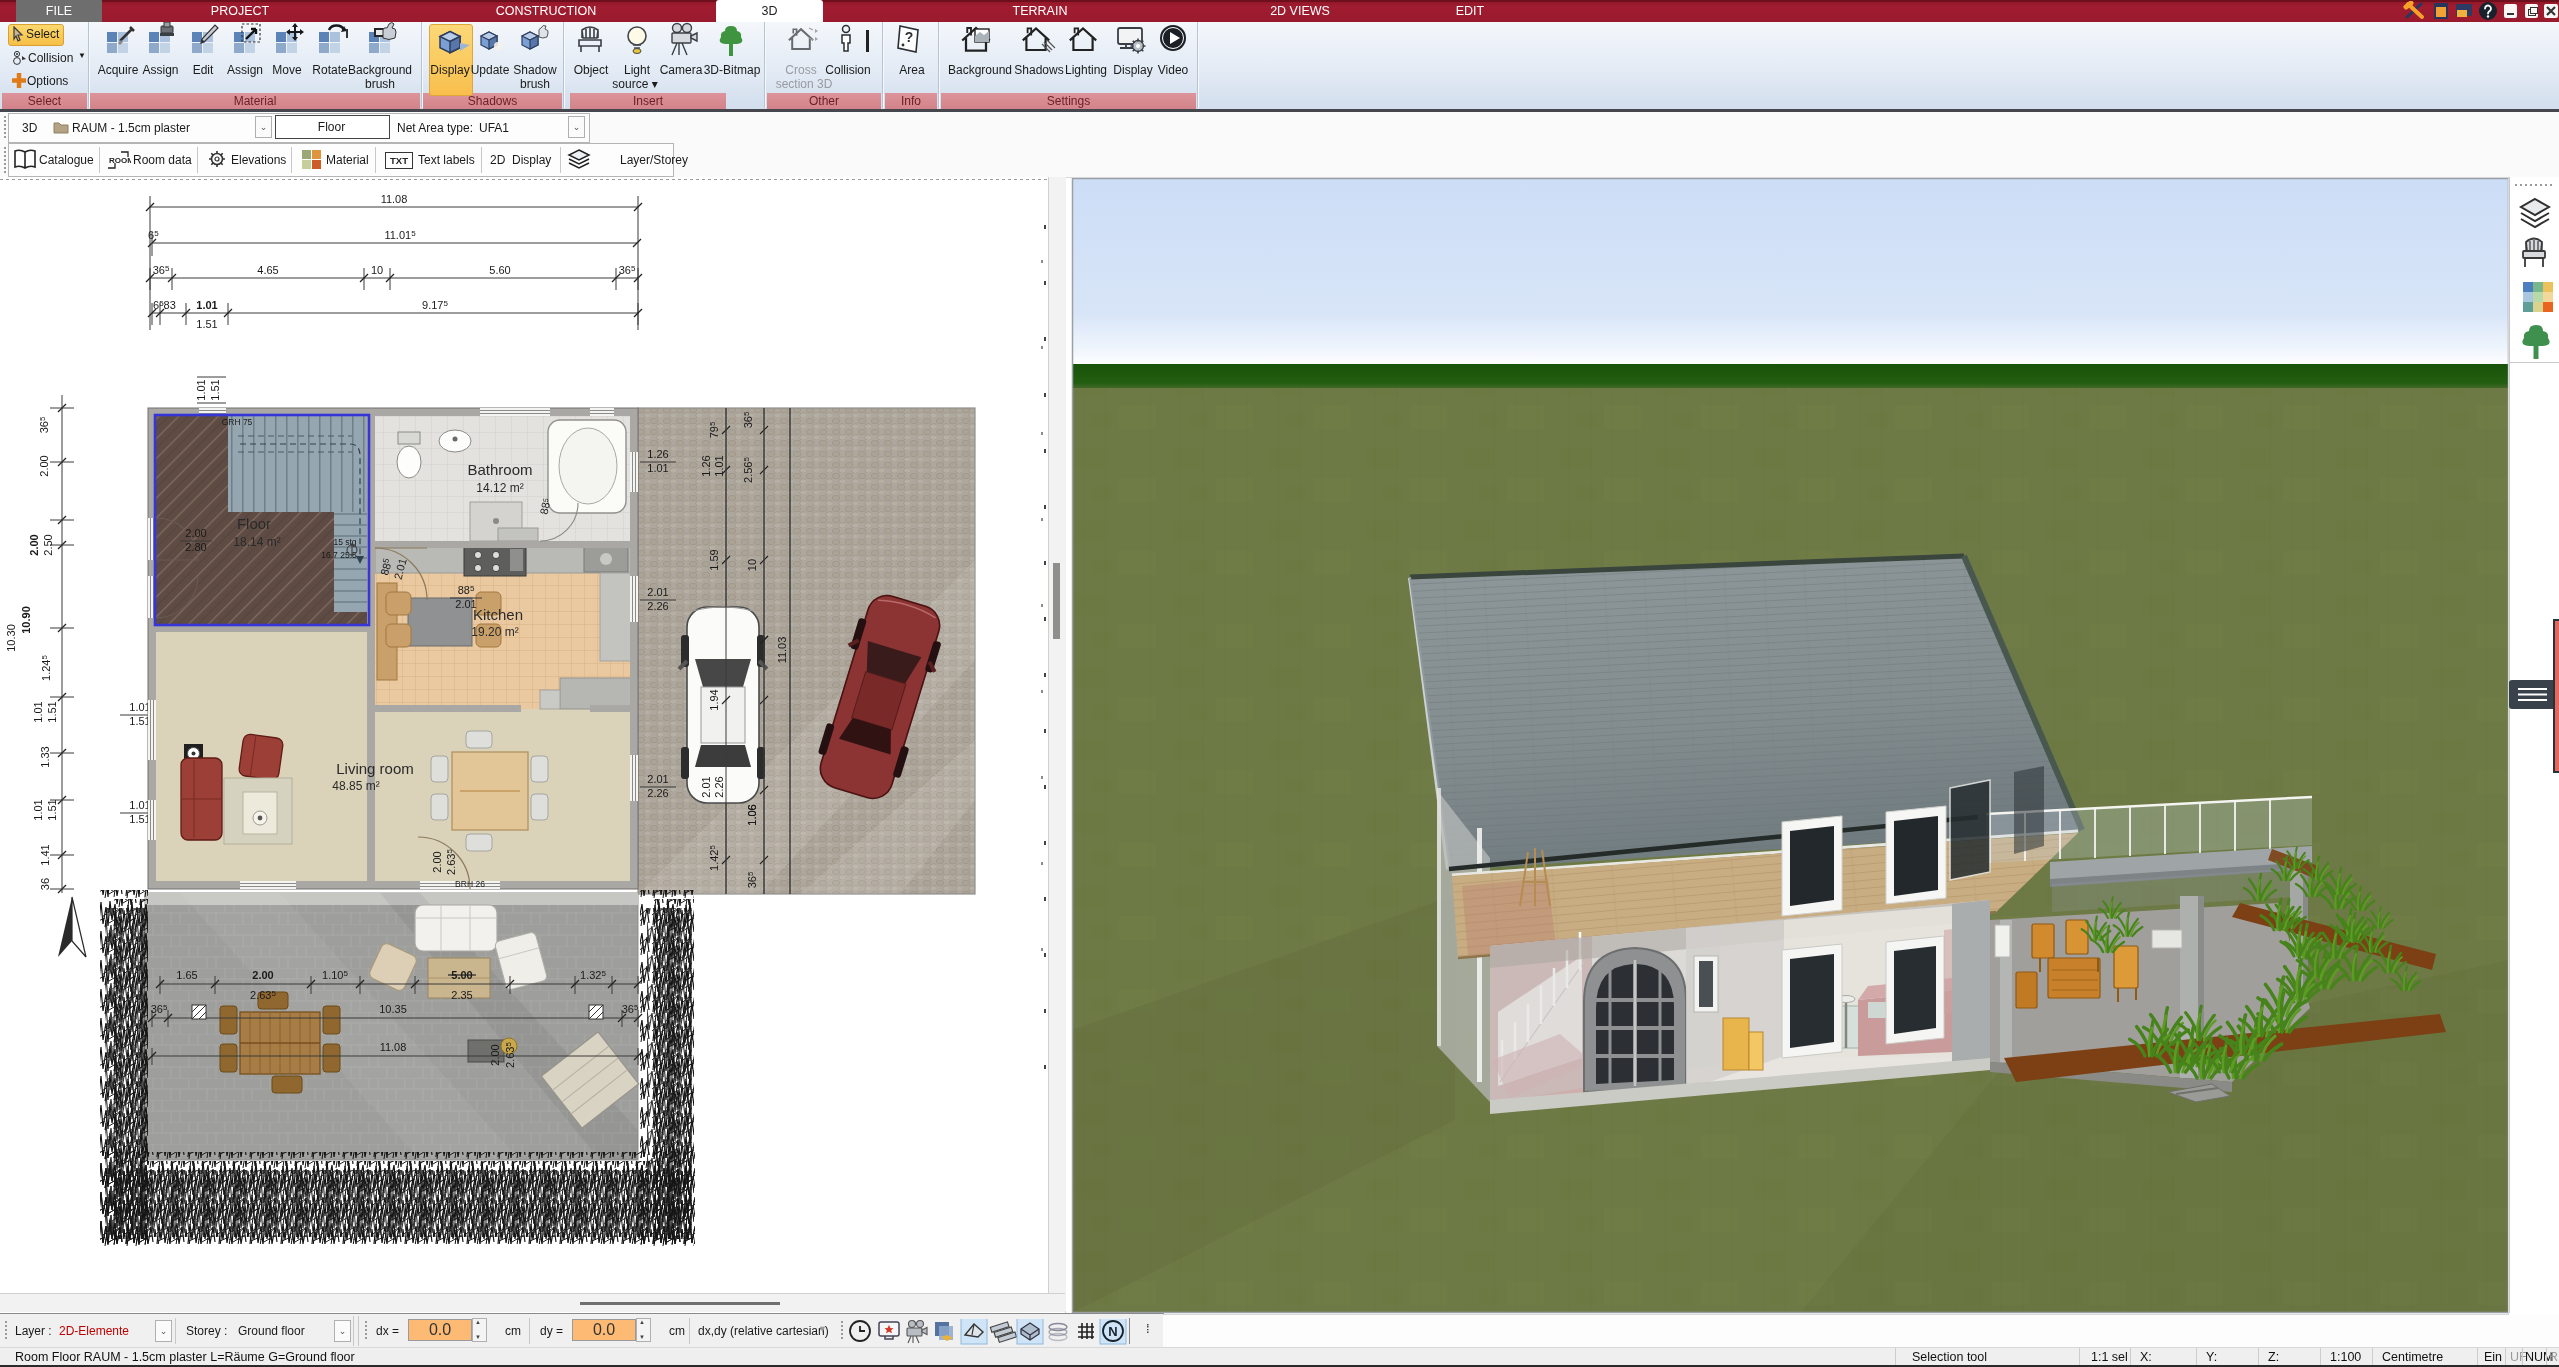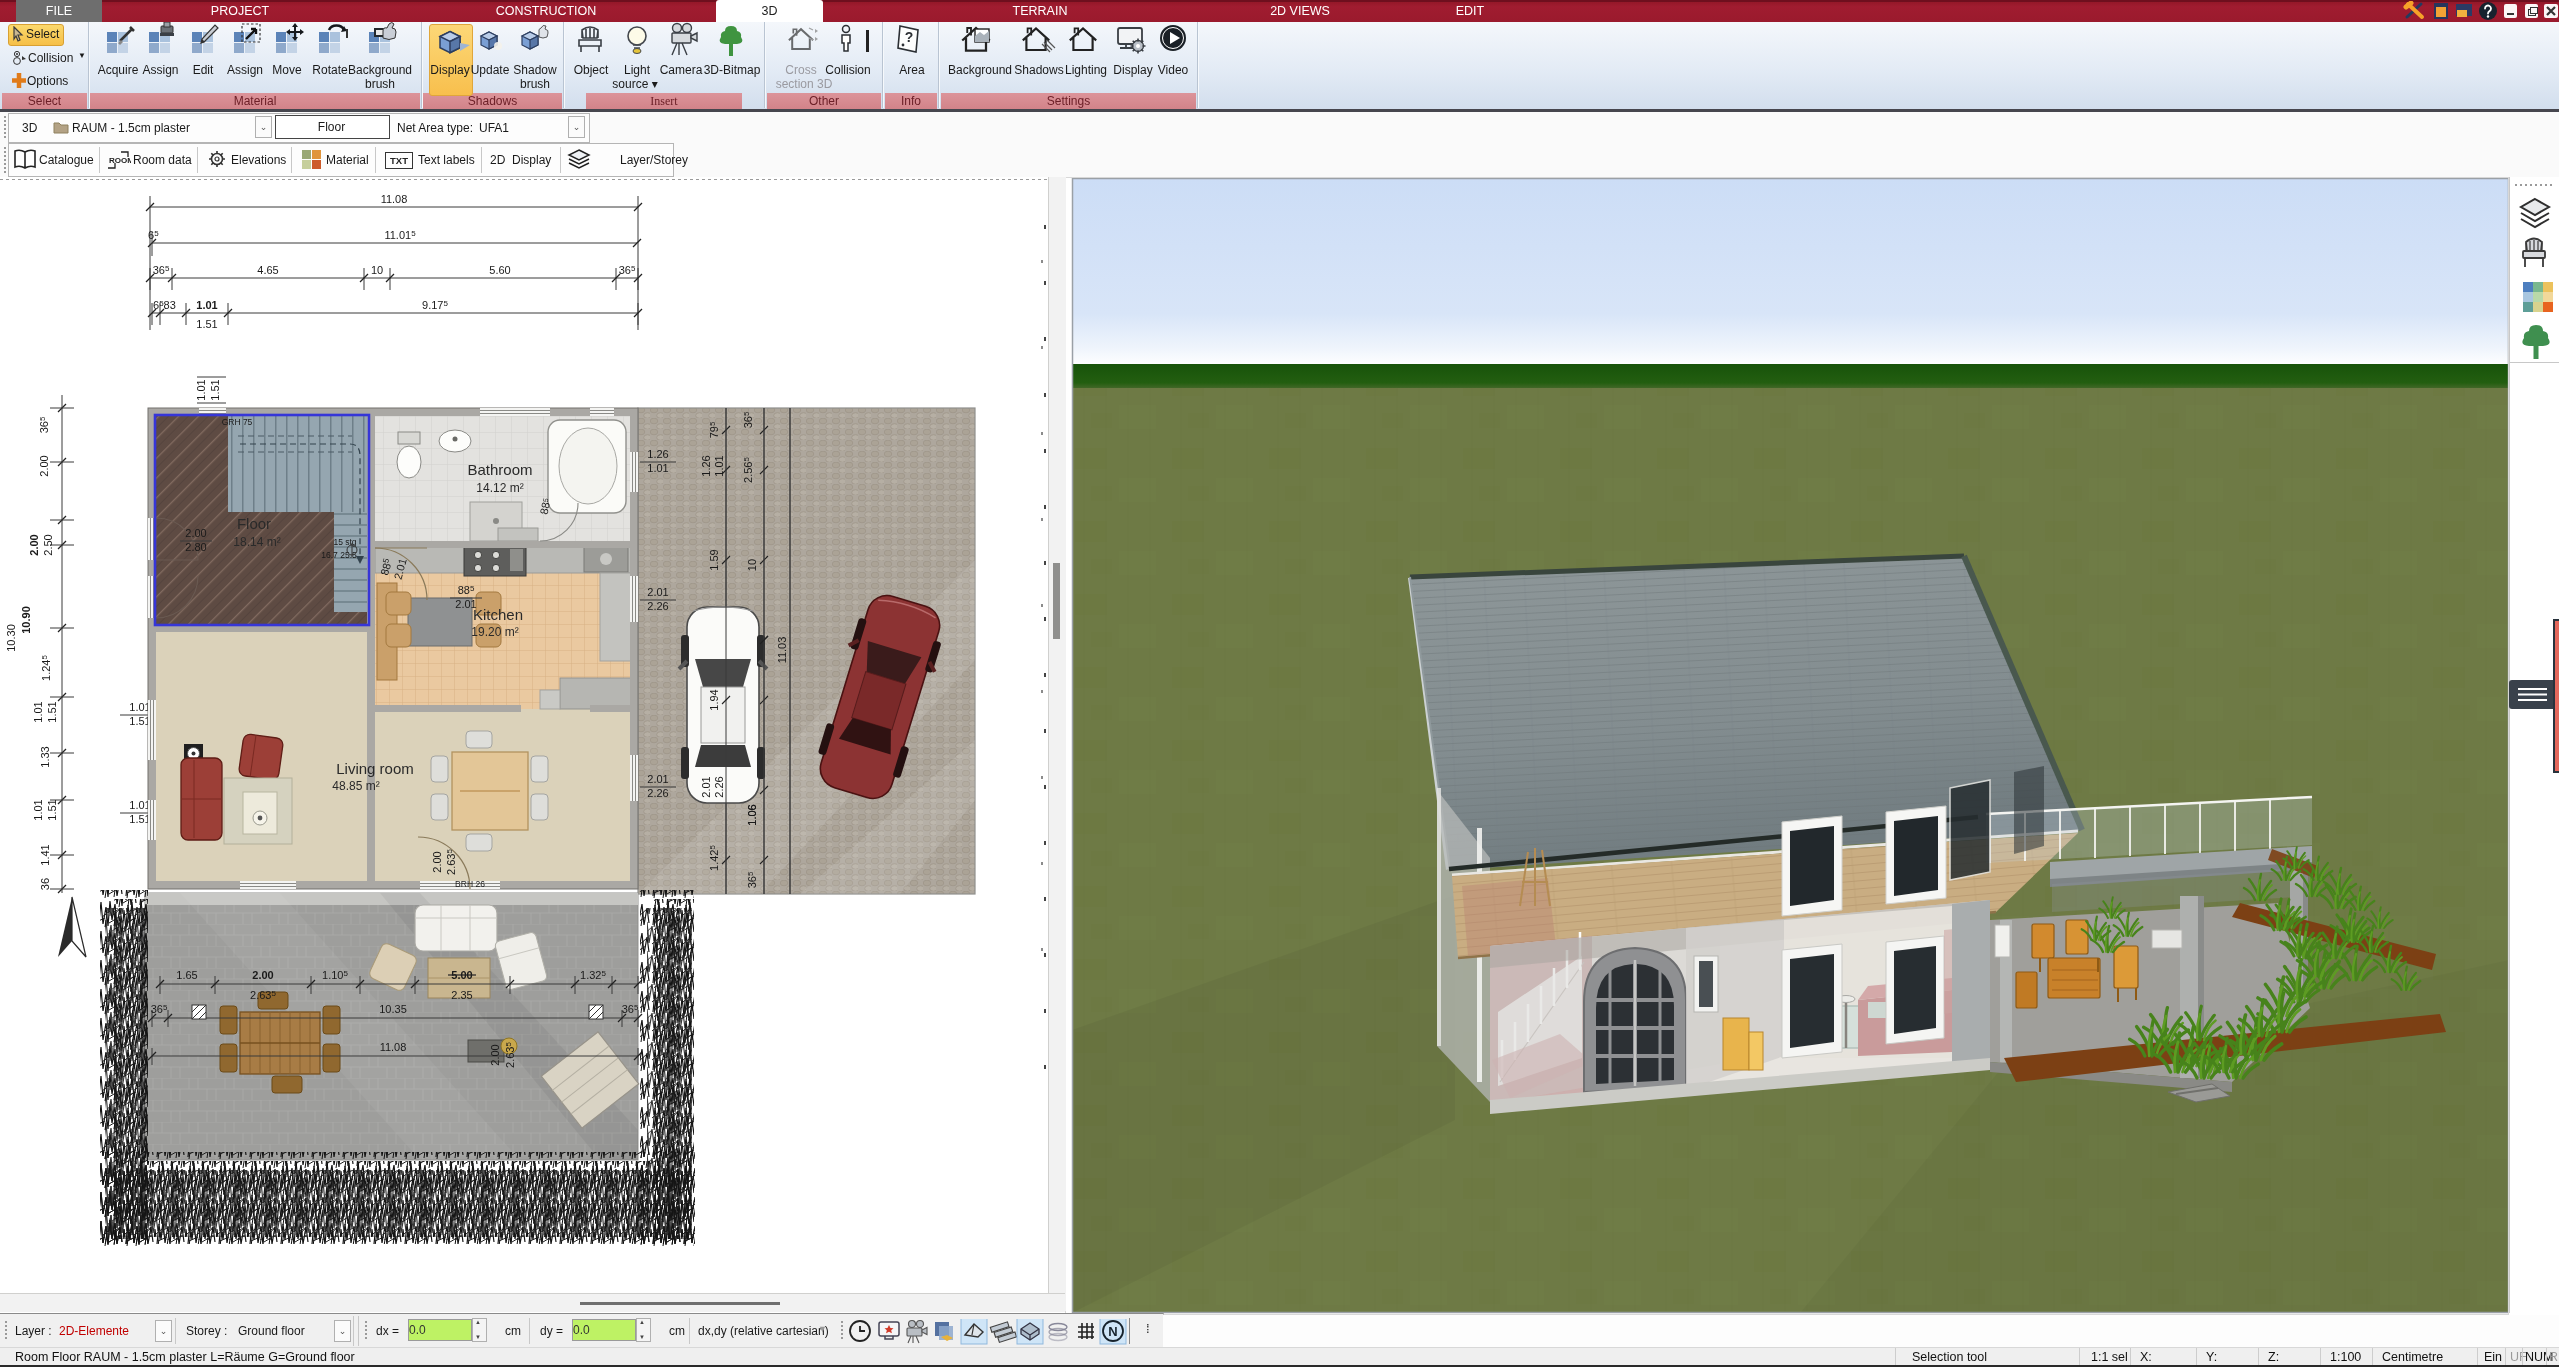--- a/index.html
+++ b/index.html
@@ -28,21 +28,21 @@
  font-size:9px;text-align:center;line-height:20px;}
 #btoolbar{position:absolute;left:0;top:1313px;width:1163px;height:34px;background:#f0f0f0;border-top:1px solid #8a8a8a;border-right:1px solid #c0c0c0;}
 #btoolbar2{position:absolute;left:1163px;top:1315px;width:1396px;height:32px;background:#fdfdfd;}
 #statusbar{position:absolute;left:0;top:1347px;width:2559px;height:18px;background:#efefef;border-top:1px solid #d8d8d8;}
 #statusbot{position:absolute;left:0;top:1365px;width:2559px;height:2px;background:#2a2a2a;}
 .st{position:absolute;top:2px;font-size:12.5px;color:#111;white-space:nowrap;}
 .ssep{position:absolute;top:0;width:1px;height:18px;background:#cdcdcd;}
 .spin{position:absolute;width:13px;height:22px;border:1px solid #b0b0b0;background:#f4f4f4;}
 .spin:before{content:"▲";position:absolute;top:0px;left:2px;font-size:6px;color:#444;}
 .spin:after{content:"▼";position:absolute;bottom:1px;left:2px;font-size:6px;color:#444;}
-.numin{position:absolute;border:1px solid #9a9a9a;background:#bef264;font-size:12px;color:#333;}
+.numin{position:absolute;border:1px solid #9a9a9a;background:#fdba74;font-size:16px;color:#333;text-align:center;}
 .grip{position:absolute;width:2px;background-image:repeating-linear-gradient(#9a9a9a 0 2px,transparent 2px 4px);}
 </style>
 </head>
 <body>
 <div id="titlebar">
  <div class="tab tabfile" style="left:16px;width:86px;">FILE</div>
  <div class="tab" style="left:180px;width:120px;">PROJECT</div>
  <div class="tab" style="left:446px;width:200px;">CONSTRUCTION</div>
  <div class="tab tabactive" style="left:716px;width:107px;">3D</div>
  <div class="tab" style="left:960px;width:160px;">TERRAIN</div>
@@ -82,21 +82,21 @@
  <div class="gsep" style="left:88px;"></div>
     <div class="gsep" style="left:421px;"></div>
  <div class="gsep" style="left:563px;"></div>
     <div class="gsep" style="left:764px;"></div>
  <div class="gsep" style="left:882px;"></div>
     <div class="gsep" style="left:938px;"></div>
  <div class="gsep" style="left:1197px;"></div>
  <div class="gstrip" style="left:2px;width:85px;">Select</div>
  <div class="gstrip" style="left:90px;width:330px;">Material</div>
  <div class="gstrip" style="left:423px;width:139px;">Shadows</div>
- <div class="gstrip" style="left:586px;width:156px;font-family:Liberation Serif, serif;">Insert</div>
+ <div class="gstrip" style="left:570px;width:156px;">Insert</div>
  <div class="gstrip" style="left:767px;width:114px;">Other</div>
  <div class="gstrip" style="left:885px;width:52px;">Info</div>
  <div class="gstrip" style="left:941px;width:255px;text-align:center;">Settings</div>
 
  <div class="abs" style="left:8px;top:2px;width:54px;height:20px;background:linear-gradient(#fbd96d,#f6bf47);border:1px solid #d8a032;border-radius:3px;"></div>
  <svg class="abs" style="left:11px;top:4px;" width="16" height="16">
       <path d="M3,1 L11,9 L7,9 L9,14 L7,15 L5,10 L3,13 Z" fill="#cbb892" stroke="#3a3a3a" stroke-width="1.2"></path>
     </svg>
  <div class="rlbl" style="left:26px;top:5px;">Select</div>
  <svg class="abs" style="left:11px;top:28px;" width="16" height="15" viewBox="0 0 16 15">

